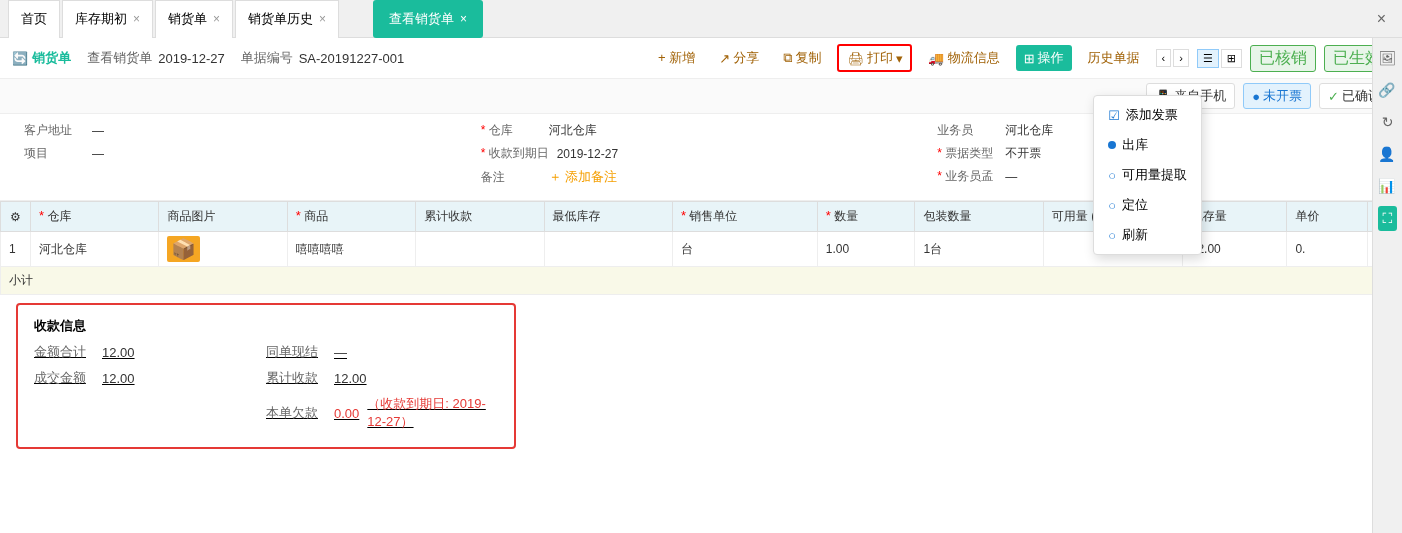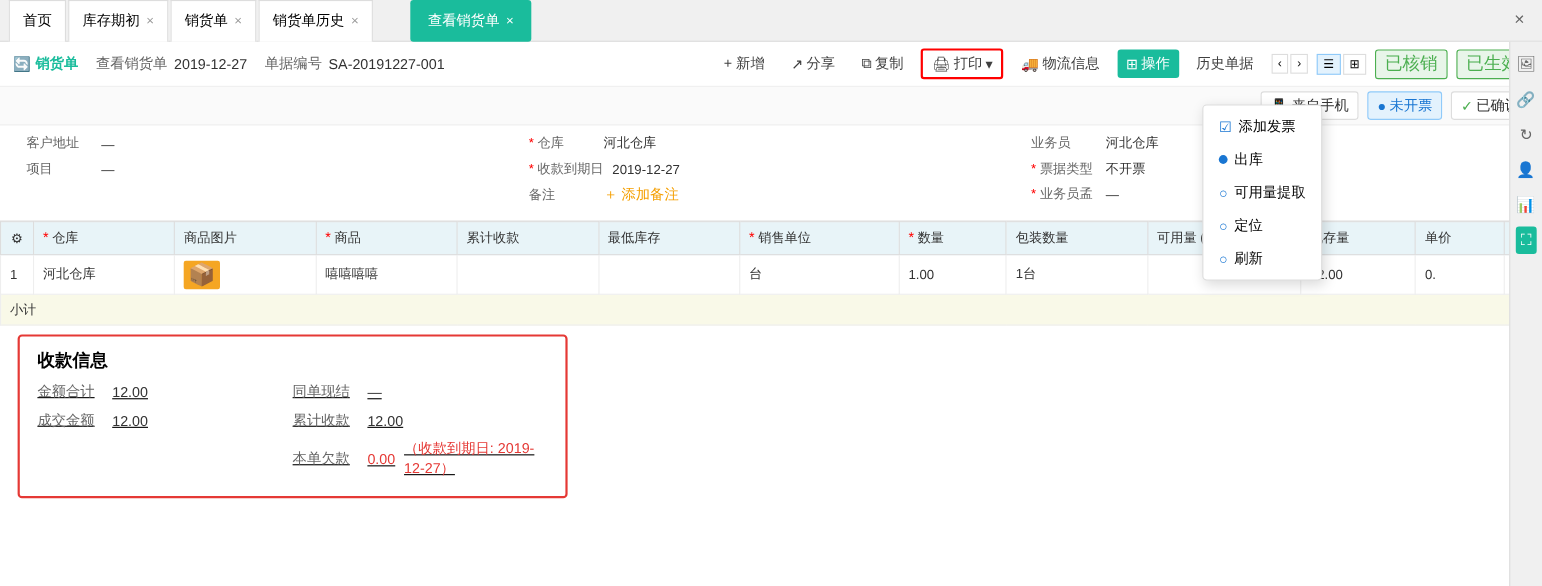--- a/index.html
+++ b/index.html
@@ -32,21 +32,21 @@
     .doc-field { display: flex; align-items: center; gap: 6px; font-size: 12px; color: #333; }
     .doc-field label { color: #666; }
     .doc-field span { color: #333; }
 
     
     .toolbar {
       display: flex; align-items: center; margin-left: auto; gap: 8px;
     }
     .toolbar-btn {
       display: flex; align-items: center; gap: 3px; padding: 4px 8px; font-size: 12px;
-      color: #404040; cursor: pointer; border-radius: 3px; white-space: nowrap;
+      color: #a16207; cursor: pointer; border-radius: 3px; white-space: nowrap;
     }
     .toolbar-btn.print-btn { border: 2px solid red; padding: 3px 8px; }
     .toolbar-btn.operations-btn { background: #1abc9c; color: #fff; border-radius: 3px; padding: 4px 8px; }
 
     
     .badge { padding: 2px 8px; border-radius: 3px; font-size: 16px; }
     .badge-green { background: #e8f5e9; color: #4caf50; border: 1px solid #4caf50; }
 
     
     .form-area { padding: 8px 16px; border-bottom: 1px solid #eee; }
@@ -81,21 +81,21 @@
       padding: 5px 8px; border: 1px solid #eee; color: #333; font-size: 12px; white-space: nowrap;
     }
     tbody tr.subtotal td { background: #f9f9e8; }
     .col-settings { width: 30px; text-align: center; }
 
     
     .payment-box {
       margin: 8px 16px; border: 2px solid #e53935; border-radius: 4px; padding: 12px 16px;
       max-width: 500px; background: #fff;
     }
-    .payment-title { font-weight: bold; margin-bottom: 8px; font-size: 16px; }
+    .payment-title { font-weight: bold; margin-bottom: 8px; font-size: 13px; }
     .payment-row { display: flex; align-items: center; gap: 8px; margin-bottom: 4px; text-decoration: underline; }
     .payment-label { color: #666; min-width: 60px; }
     .payment-value { color: #333; }
     .payment-value.red { color: #e53935; }
 
     
     .dropdown-menu {
       position: absolute; right: 200px; top: 95px; background: #fff;
       border: 1px solid #ddd; border-radius: 4px; box-shadow: 2px 4px 12px rgba(0,0,0,0.15);
       z-index: 100; min-width: 100px; padding: 4px 0;

